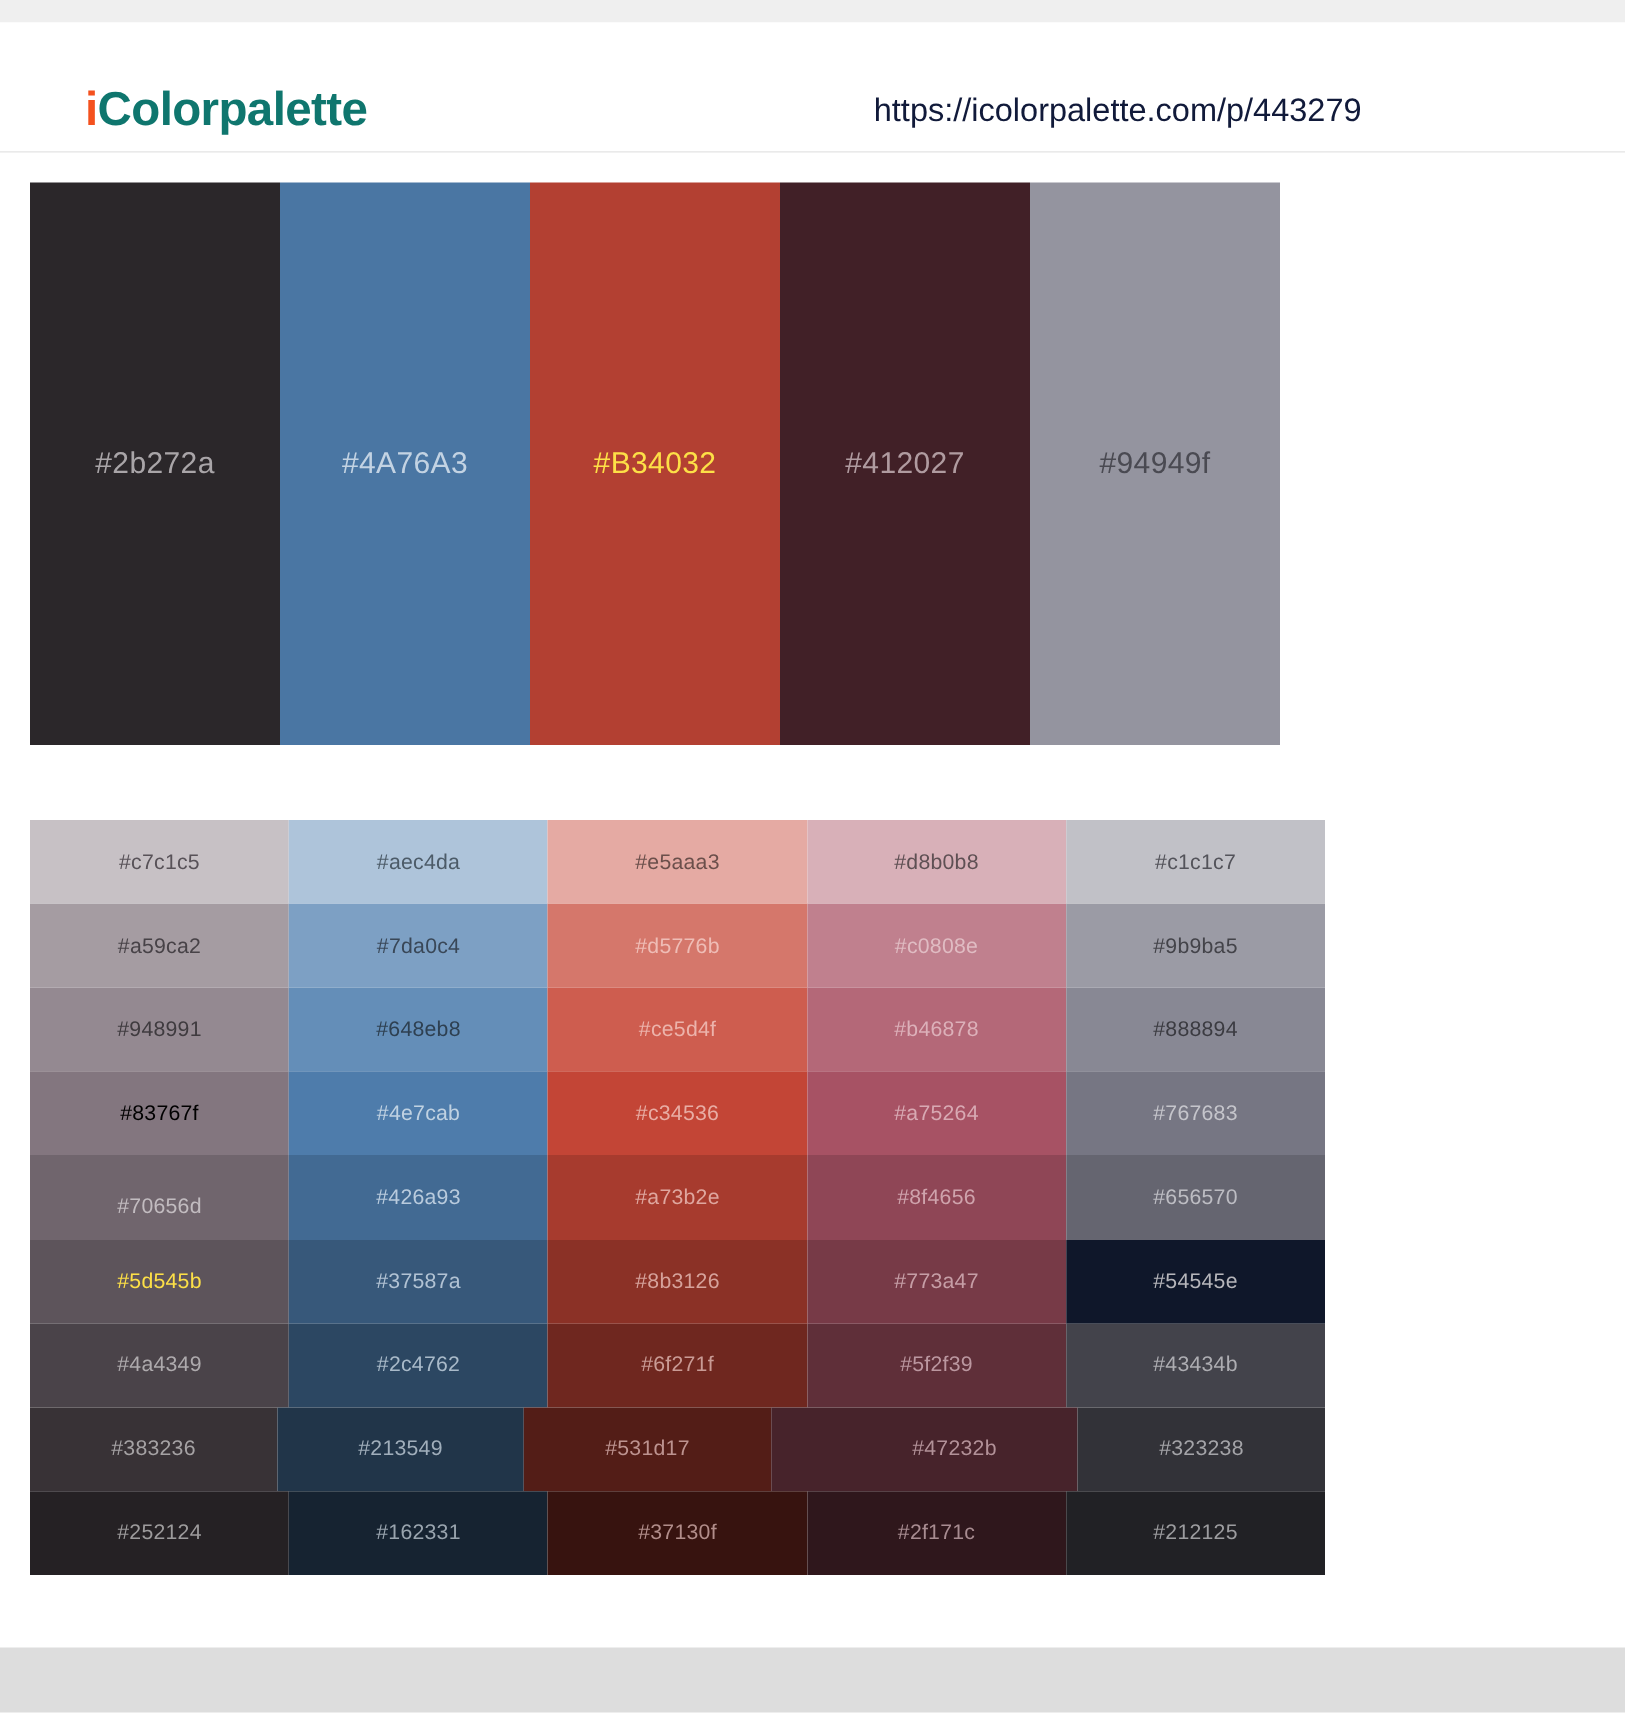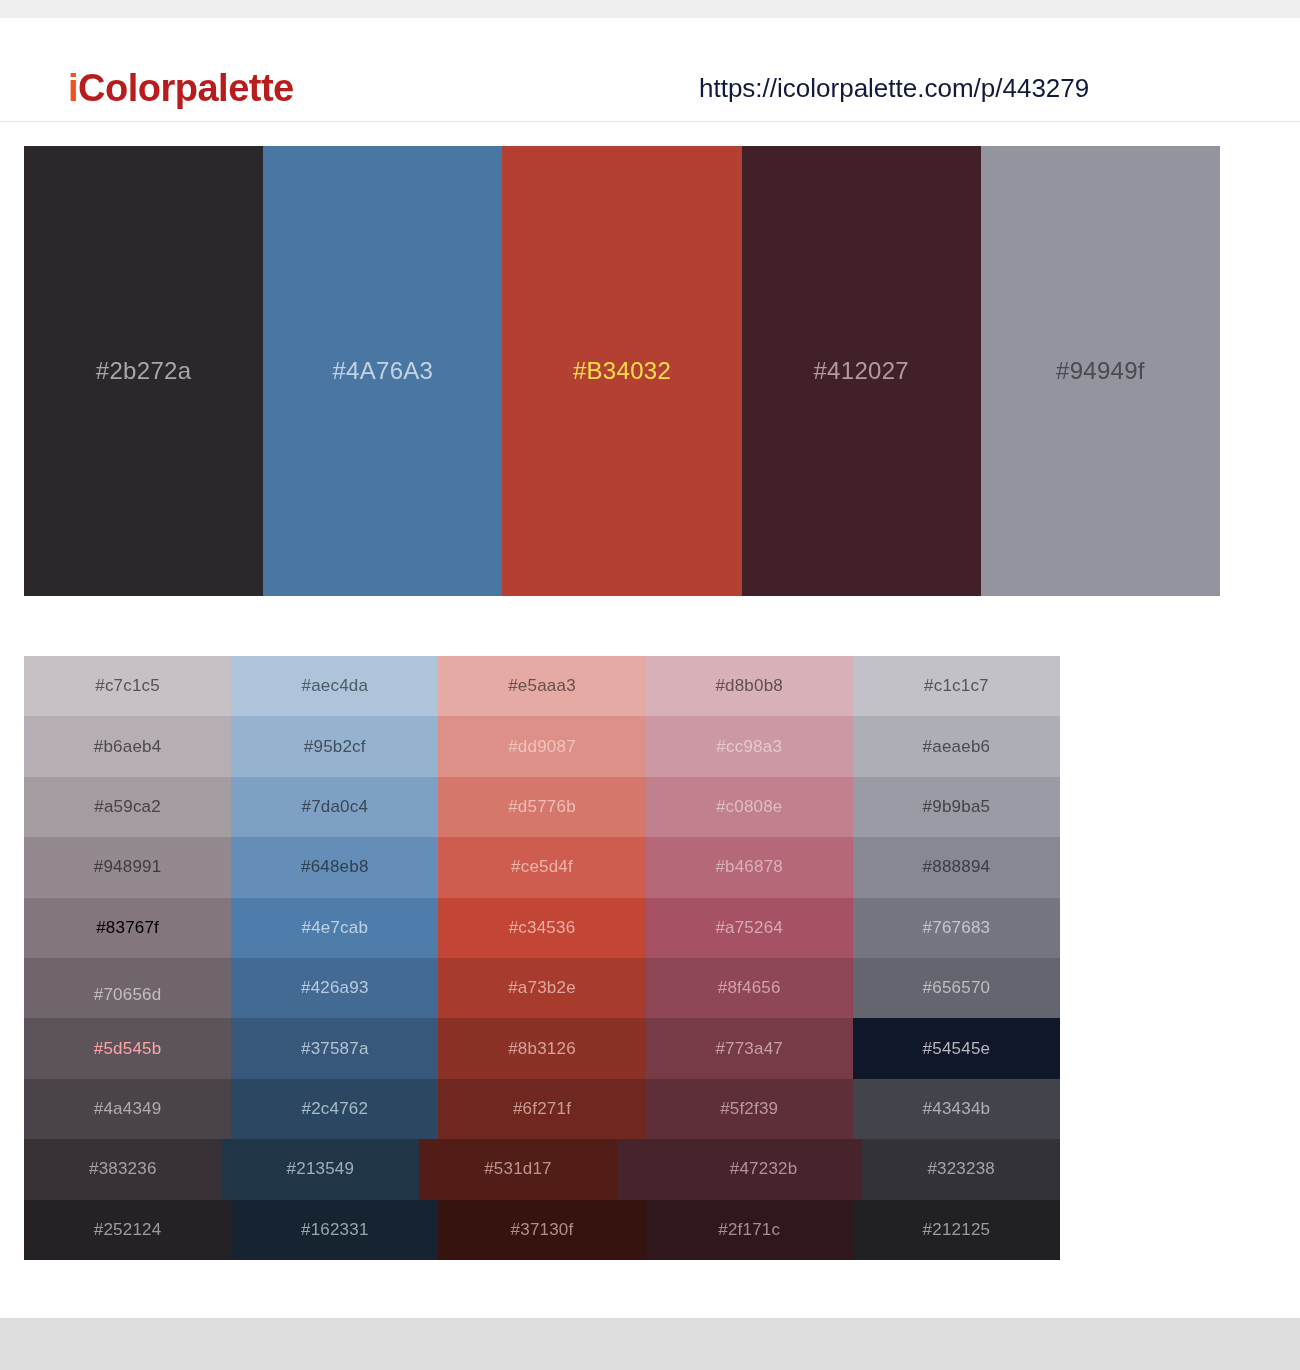--- a/index.html
+++ b/index.html
@@ -30,39 +30,39 @@
     position: absolute;
     left: 68px;
     top: 48px;
     font-size: 38px;
     font-weight: bold;
     letter-spacing: -0.5px;
     line-height: 44px;
     white-space: nowrap;
   }
   .logo .logo-i { color: #f4511e; }
-  .logo .logo-rest { color: #b91c1c; text-align: right; }
+  .logo .logo-rest { color: #0f766e; text-align: right; }
 
   .header-url {
     position: absolute;
     left: 699px;
     top: 54px;
     font-size: 26px;
     color: #111a3a;
     line-height: 32px;
     white-space: nowrap;
     text-decoration: none;
   }
 
   
   .swatch-band {
     position: absolute;
     left: 24px;
     top: 146px;
-    width: 1196px;
+    width: 1000px;
     height: 450px;
     display: flex;
   }
   .swatch {
     flex: 1 1 0;
     position: relative;
     display: flex;
     align-items: center;
     justify-content: center;
   }
@@ -151,37 +151,20 @@
         <span class="shade-label" style="color: rgb(107, 79, 75);">#e5aaa3</span>
       </div>
       <div class="shade-cell" style="background: rgb(216, 176, 184);">
         <span class="shade-label" style="color: rgb(95, 80, 84);">#d8b0b8</span>
       </div>
       <div class="shade-cell" style="background: rgb(193, 193, 199);">
         <span class="shade-label" style="color: rgb(83, 83, 90);">#c1c1c7</span>
       </div>
     </div>
     <div class="shade-row">
-      <div class="shade-cell" style="background: rgb(182, 174, 180);">
-        <span class="shade-label" style="color: rgb(79, 74, 78);">#b6aeb4</span>
-      </div>
-      <div class="shade-cell" style="background: rgb(149, 178, 207);">
-        <span class="shade-label" style="color: rgb(67, 79, 93);">#95b2cf</span>
-      </div>
-      <div class="shade-cell" style="background: rgb(221, 144, 135);">
-        <span class="shade-label" style="color: rgb(240, 195, 189);">#dd9087</span>
-      </div>
-      <div class="shade-cell" style="background: rgb(204, 152, 163);">
-        <span class="shade-label" style="color: rgb(230, 200, 206);">#cc98a3</span>
-      </div>
-      <div class="shade-cell" style="background: rgb(174, 174, 182);">
-        <span class="shade-label" style="color: rgb(75, 75, 80);">#aeaeb6</span>
-      </div>
-    </div>
-    <div class="shade-row">
       <div class="shade-cell" style="background: rgb(165, 156, 162);">
         <span class="shade-label" style="color: rgb(71, 66, 71);">#a59ca2</span>
       </div>
       <div class="shade-cell" style="background: rgb(125, 160, 196);">
         <span class="shade-label" style="color: rgb(57, 71, 87);">#7da0c4</span>
       </div>
       <div class="shade-cell" style="background: rgb(213, 119, 107);">
         <span class="shade-label" style="color: rgb(239, 189, 182);">#d5776b</span>
       </div>
       <div class="shade-cell" style="background: rgb(192, 128, 142);">
@@ -237,21 +220,21 @@
       </div>
       <div class="shade-cell" style="background: rgb(143, 70, 86);">
         <span class="shade-label" style="color: rgb(207, 163, 172);">#8f4656</span>
       </div>
       <div class="shade-cell" style="background: rgb(101, 101, 112);">
         <span class="shade-label" style="color: rgb(189, 189, 195);">#656570</span>
       </div>
     </div>
     <div class="shade-row">
       <div class="shade-cell" style="background: rgb(93, 84, 91);">
-        <span class="shade-label" style="color: #fca5a5; text-align: center;">#5d545b</span>
+        <span class="shade-label" style="color: #fde047; text-align: center;">#5d545b</span>
       </div>
       <div class="shade-cell" style="background: rgb(55, 88, 122);">
         <span class="shade-label" style="color: rgb(178, 195, 212);">#37587a</span>
       </div>
       <div class="shade-cell" style="background: rgb(139, 49, 38);">
         <span class="shade-label" style="color: rgb(214, 162, 155);">#8b3126</span>
       </div>
       <div class="shade-cell" style="background: rgb(119, 58, 71);">
         <span class="shade-label" style="color: rgb(198, 158, 166);">#773a47</span>
       </div>

